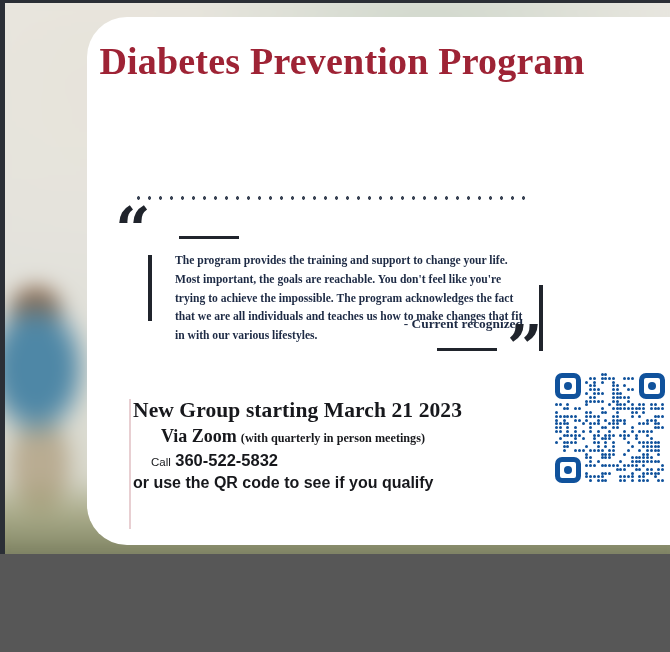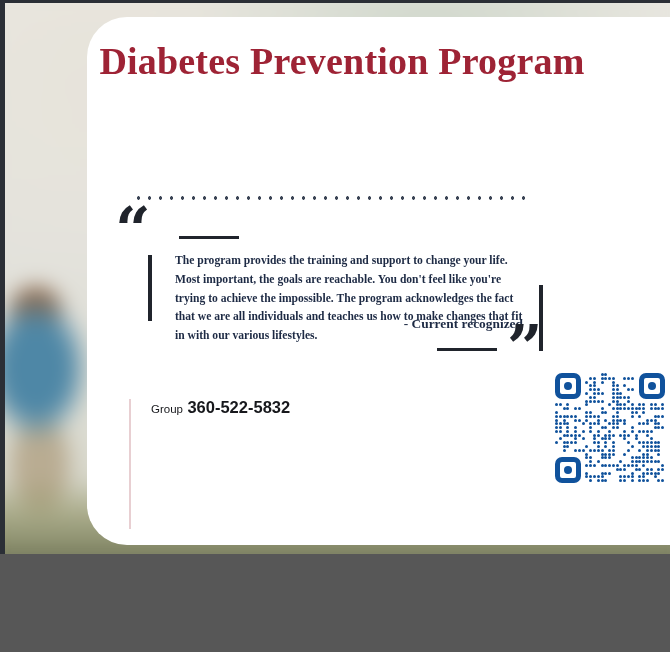--- a/index.html
+++ b/index.html
@@ -322,29 +322,35 @@
 
         <div class="quote-attrib">- Current recognized</div>
 
         <div class="quote-right-bar"></div>
         <div class="quote-close-rule"></div>
         <div class="quote-close">”</div>
 
         <div class="details-bar"></div>
 
         <div class="details">
-
-
+          <div class="d-line d-heading">New Group starting March 21 2023</div>
+
+
+          <div class="d-line d-zoom">
+            <span class="d-zoom-main">Via Zoom</span>
+            <span class="d-zoom-note">(with quarterly in person meetings)</span>
+          </div>
 
           <div class="d-line d-contact">
-            <span class="d-contact-label">Group</span>
+            <span class="d-contact-label">Call</span>
             <span class="d-contact-value">360-522-5832</span>
           </div>
 
 
+          <div class="d-line d-cta">or use the QR code to see if you qualify</div>
         </div>
 
         <div class="qr-wrap">
           <div class="qr-canvas" id="qr-canvas">
               <span class="qr-mod" style="left:45.52px;top:0.00px;width:3.03px;height:3.03px;background:#10529c"></span>
               <span class="qr-mod" style="left:49.31px;top:0.00px;width:3.03px;height:3.03px;background:#10529c"></span>
               <span class="qr-mod" style="left:34.14px;top:3.79px;width:3.03px;height:3.03px;background:#10529c"></span>
               <span class="qr-mod" style="left:37.93px;top:3.79px;width:3.03px;height:3.03px;background:#10529c"></span>
               <span class="qr-mod" style="left:45.52px;top:3.79px;width:3.03px;height:3.03px;background:#10529c"></span>
               <span class="qr-mod" style="left:49.31px;top:3.79px;width:3.03px;height:3.03px;background:#10529c"></span>

